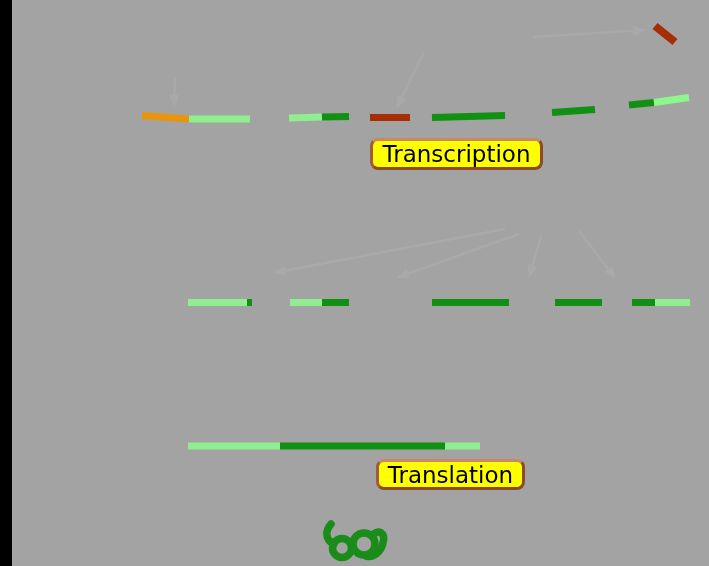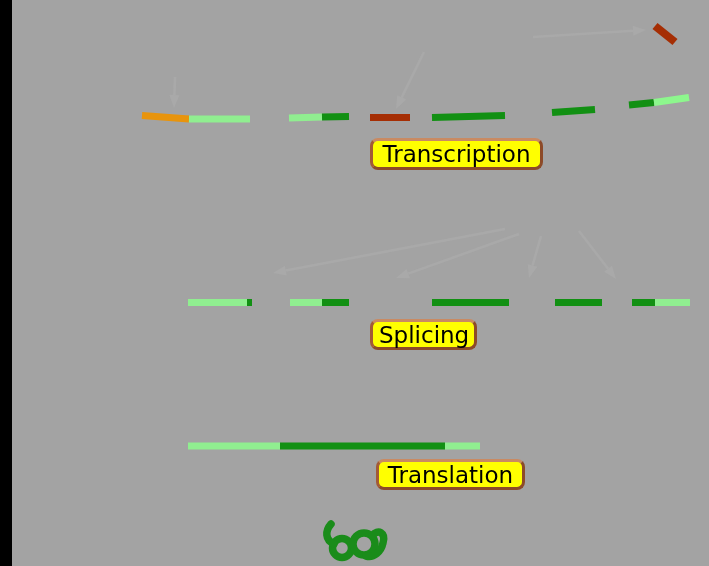--- a/index.html
+++ b/index.html
@@ -65,16 +65,15 @@
       <line x1="567" y1="231" x2="596.063397815589" y2="268.70386743643985" stroke="#a9a9a9" stroke-width="2.6"></line>
       <polygon points="604,279 592.1033468296043,271.7564067381364 600.0234488015737,265.6513281347433" fill="#a9a9a9"></polygon>
       <circle cx="330" cy="548" r="9.5" fill="none" stroke="#1a8c1a" stroke-width="7.5"></circle>
       <circle cx="352" cy="544" r="11" fill="none" stroke="#1a8c1a" stroke-width="7.5"></circle>
       <path d="M 319 524 C 313 531 313 540 322 544" fill="none" stroke="#1a8c1a" stroke-width="7.5" stroke-linecap="round"></path>
       <path d="M 360 536 C 366 528 374 533 371 543 C 369 552 362 558 354 556" fill="none" stroke="#1a8c1a" stroke-width="7.5" stroke-linecap="round"></path>
     </svg>
 
   <div class="step-label lbl-transcription">Transcription</div>
 
-  <div class="step-label lbl-splicing">Splicing</div>
 
   <div class="step-label lbl-translation">Translation</div>
 </div>
 
 </body></html>

